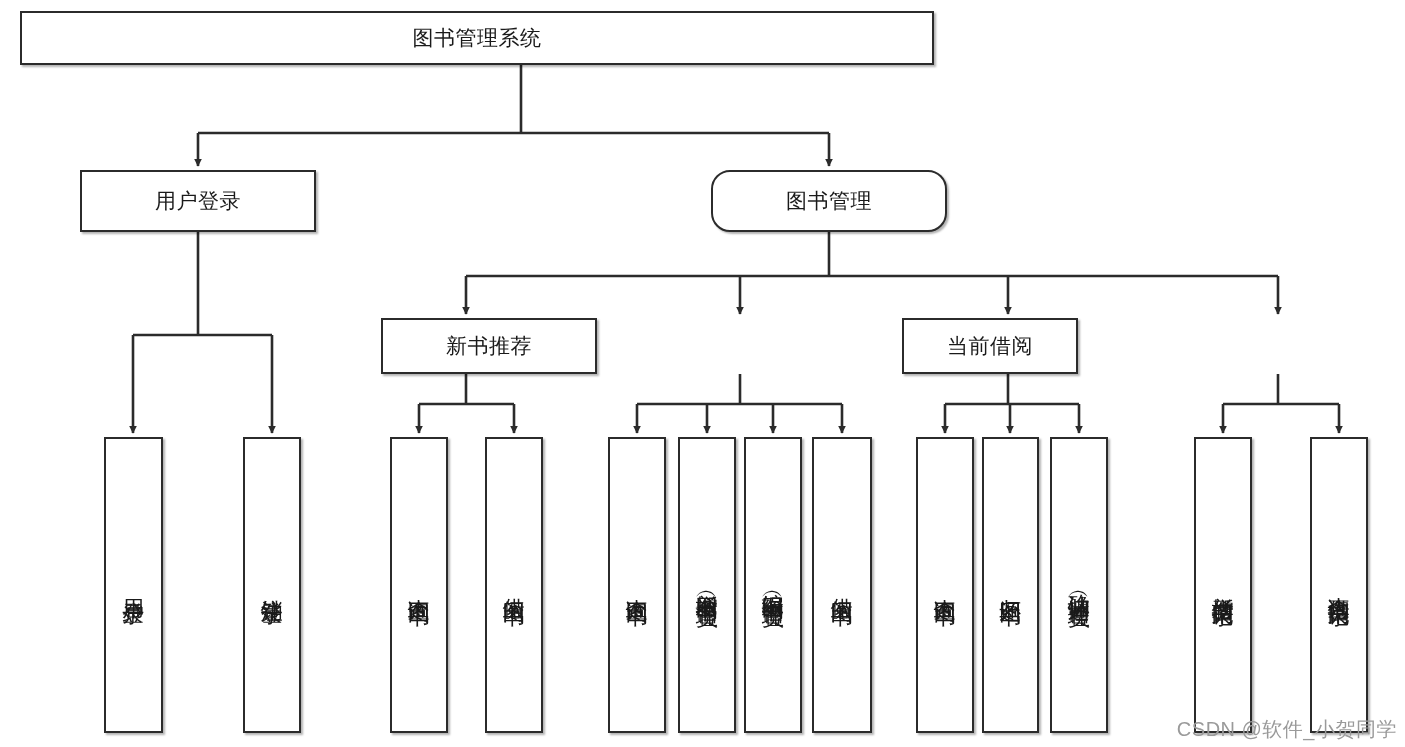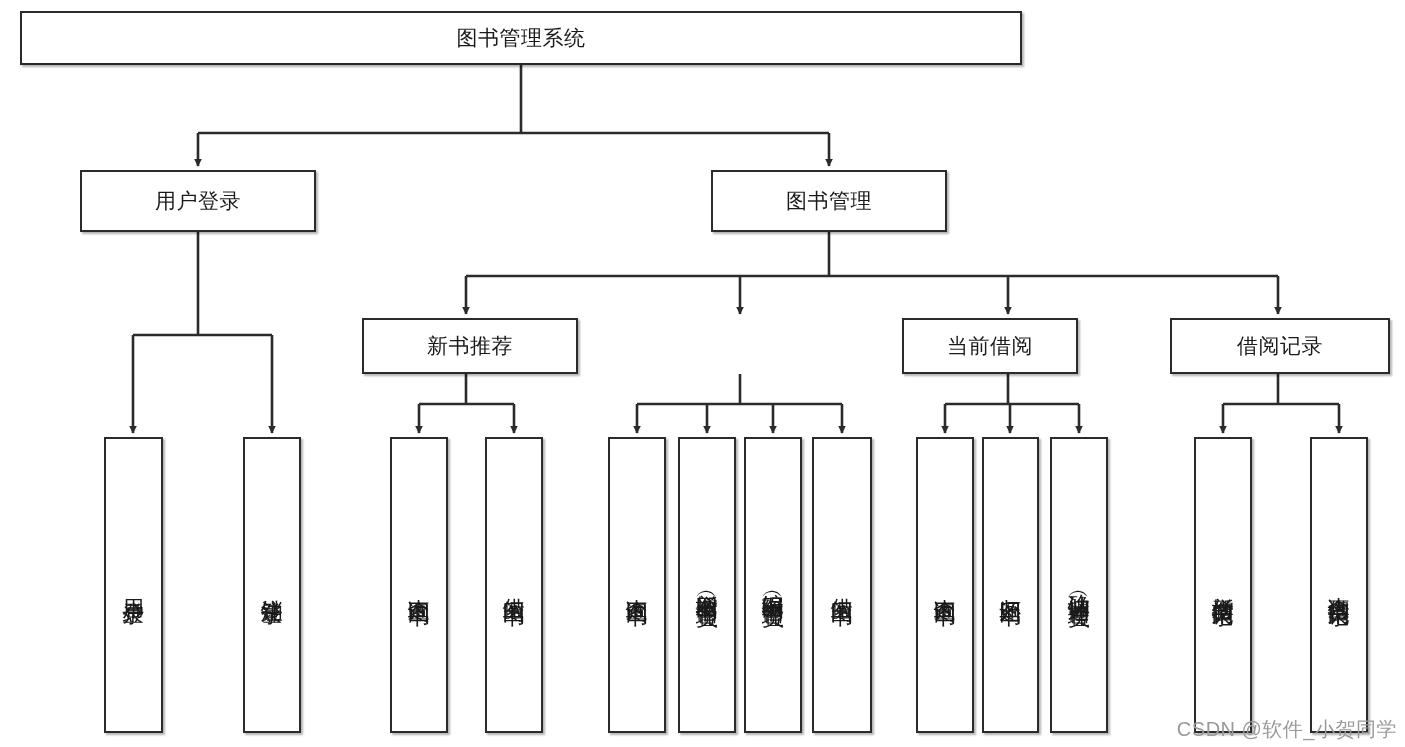--- a/index.html
+++ b/index.html
@@ -112,39 +112,36 @@
       <path d="M1010,404 L1010,433" marker-end="url(#arrowhead)"></path>
       <path d="M1079,404 L1079,433" marker-end="url(#arrowhead)"></path>
 
       <path d="M1278,374 L1278,404"></path>
       <path d="M1223,404 L1339,404"></path>
       <path d="M1223,404 L1223,433" marker-end="url(#arrowhead)"></path>
       <path d="M1339,404 L1339,433" marker-end="url(#arrowhead)"></path>
     </g>
   </svg>
 
-  <div class="node-box" style="left:20px; top:11px; width:1002px; height:54px;">
+  <div class="node-box" style="left:20px; top:11px; width:914px; height:54px;">
     <span class="node-label">图书管理系统</span>
   </div>
 
   <div class="node-box" style="left:80px; top:170px; width:236px; height:62px;">
     <span class="node-label">用户登录</span>
   </div>
-  <div class="node-box" style="left:711px; top:170px; width:236px; height:62px;">
+  <div class="node-box" style="left:711px; top:170px; width:236px; height:62px;border-radius:19px;">
     <span class="node-label">图书管理</span>
   </div>
 
-  <div class="node-box" style="left:362px; top:318px; width:216px; height:56px;">
+  <div class="node-box" style="left:381px; top:318px; width:216px; height:56px;">
     <span class="node-label">新书推荐</span>
   </div>
   <div class="node-box" style="left:902px; top:318px; width:176px; height:56px;">
     <span class="node-label">当前借阅</span>
-  </div>
-  <div class="node-box" style="left:1170px; top:318px; width:220px; height:56px;">
-    <span class="node-label">借阅记录</span>
   </div>
 
   <div class="node-box vertical" style="left:104px; top:437px; width:59px; height:296px;">
     <span class="node-label">用户登录</span>
   </div>
   <div class="node-box vertical" style="left:243px; top:437px; width:58px; height:296px;">
     <span class="node-label">注销登录</span>
   </div>
 
   <div class="node-box vertical" style="left:390px; top:437px; width:58px; height:296px;">

